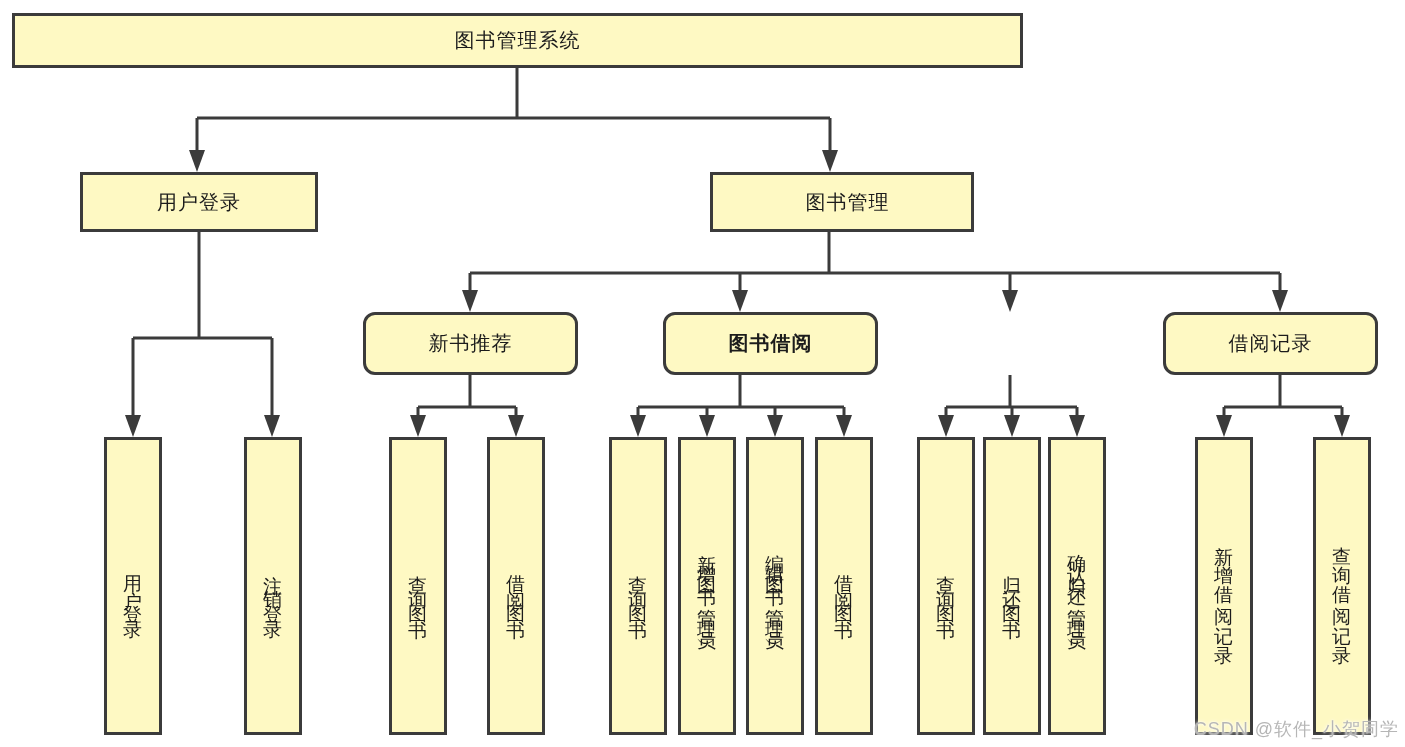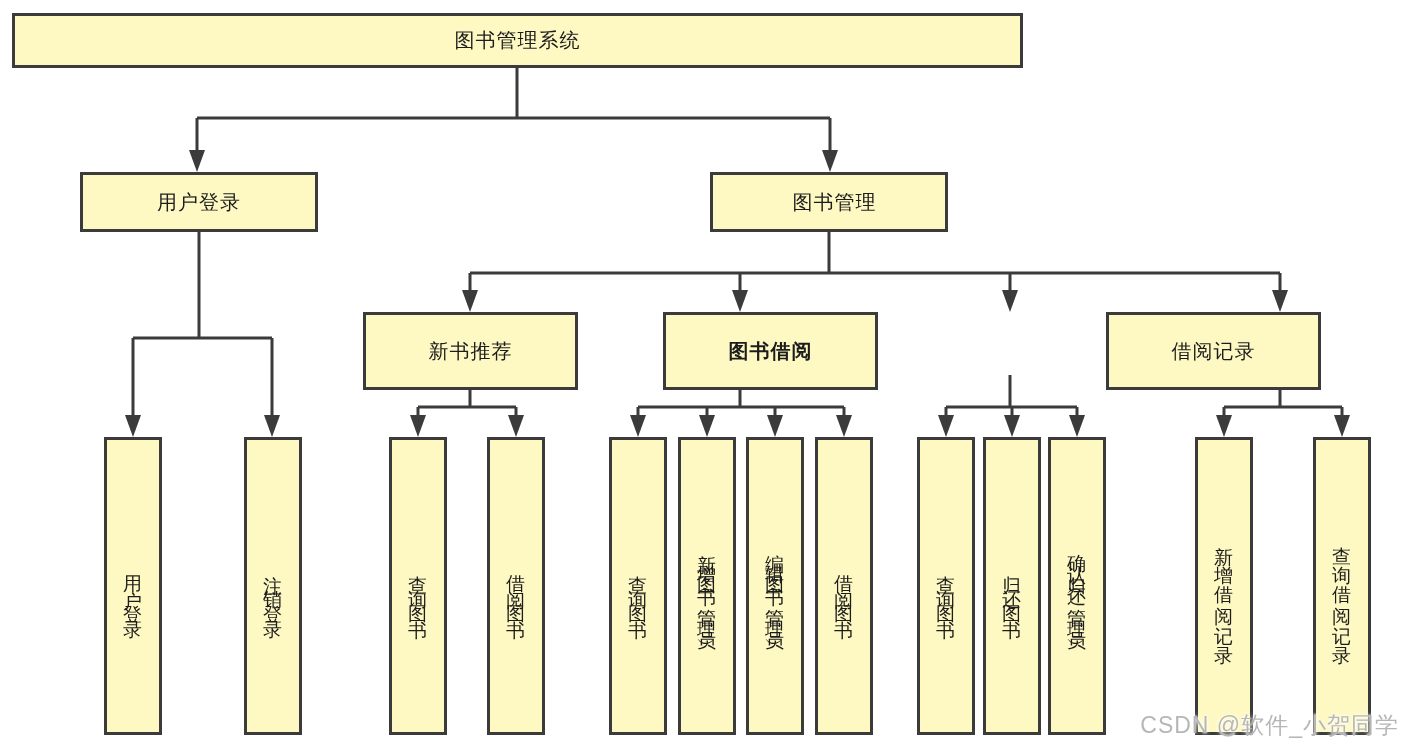--- a/index.html
+++ b/index.html
@@ -10,26 +10,26 @@
   }
   .connectors{position:absolute;left:0;top:0;width:1405px;height:747px;}
   .node{
     position:absolute;box-sizing:border-box;background:#fef9c3;
     border:3px solid #3b3b3b;display:flex;align-items:center;justify-content:center;
     text-align:center;
   }
   .h-node{font-size:20px;letter-spacing:1px;}
   #n-root{left:12px;top:13px;width:1011px;height:55px;}
   #n-user-login{left:80px;top:172px;width:238px;height:60px;}
-  #n-book-mgmt{left:710px;top:172px;width:238px;height:60px;padding-left:11px;}
-  .l3{top:312px;width:215px;height:78px;}
+  #n-book-mgmt{left:710px;top:172px;width:264px;height:60px;padding-left:11px;}
+  .l3{top:312px;width:215px;height:63px;border-radius:12px;}
   #n-new-book{left:363px;}
   #n-book-borrow{left:663px;font-weight:bold;}
   #n-current-borrow{left:903px;}
-  #n-borrow-records{left:1106px;}
+  #n-borrow-records{left:1163px;}
   .leaf{top:437px;width:58px;height:298px;}
   .leaf .v-label{
     writing-mode:vertical-rl;text-orientation:mixed;
     font-size:19px;line-height:1;white-space:nowrap;
   }
   .ls4 .v-label{letter-spacing:15px;text-indent:8px;}
   .ls6 .v-label{letter-spacing:20px;text-indent:10px;}
   .ls9 .v-label{letter-spacing:11px;text-indent:5px;}
   #l-user-login{left:104px;}
   #l-logout{left:244px;}
@@ -38,21 +38,21 @@
   #l-bb-query{left:609px;}
   #l-bb-add{left:678px;}
   #l-bb-edit{left:746px;}
   #l-bb-borrow{left:815px;}
   #l-cb-query{left:917px;}
   #l-cb-return{left:983px;}
   #l-cb-confirm{left:1048px;}
   #l-br-add{left:1195px;}
   #l-br-query{left:1313px;}
   .watermark{
-    position:absolute;right:6px;bottom:6px;font-size:23px;letter-spacing:1px;
+    position:absolute;right:6px;bottom:6px;font-size:18px;letter-spacing:1px;
     color:rgba(178,178,178,0.95);text-shadow:0 0 4px #ffffff,0 0 2px #ffffff;
     z-index:5;
   }
 </style>
 </head>
 <body>
 
 <div class="canvas">
 
   <svg class="connectors" viewBox="0 0 1405 747" xmlns="http://www.w3.org/2000/svg">

